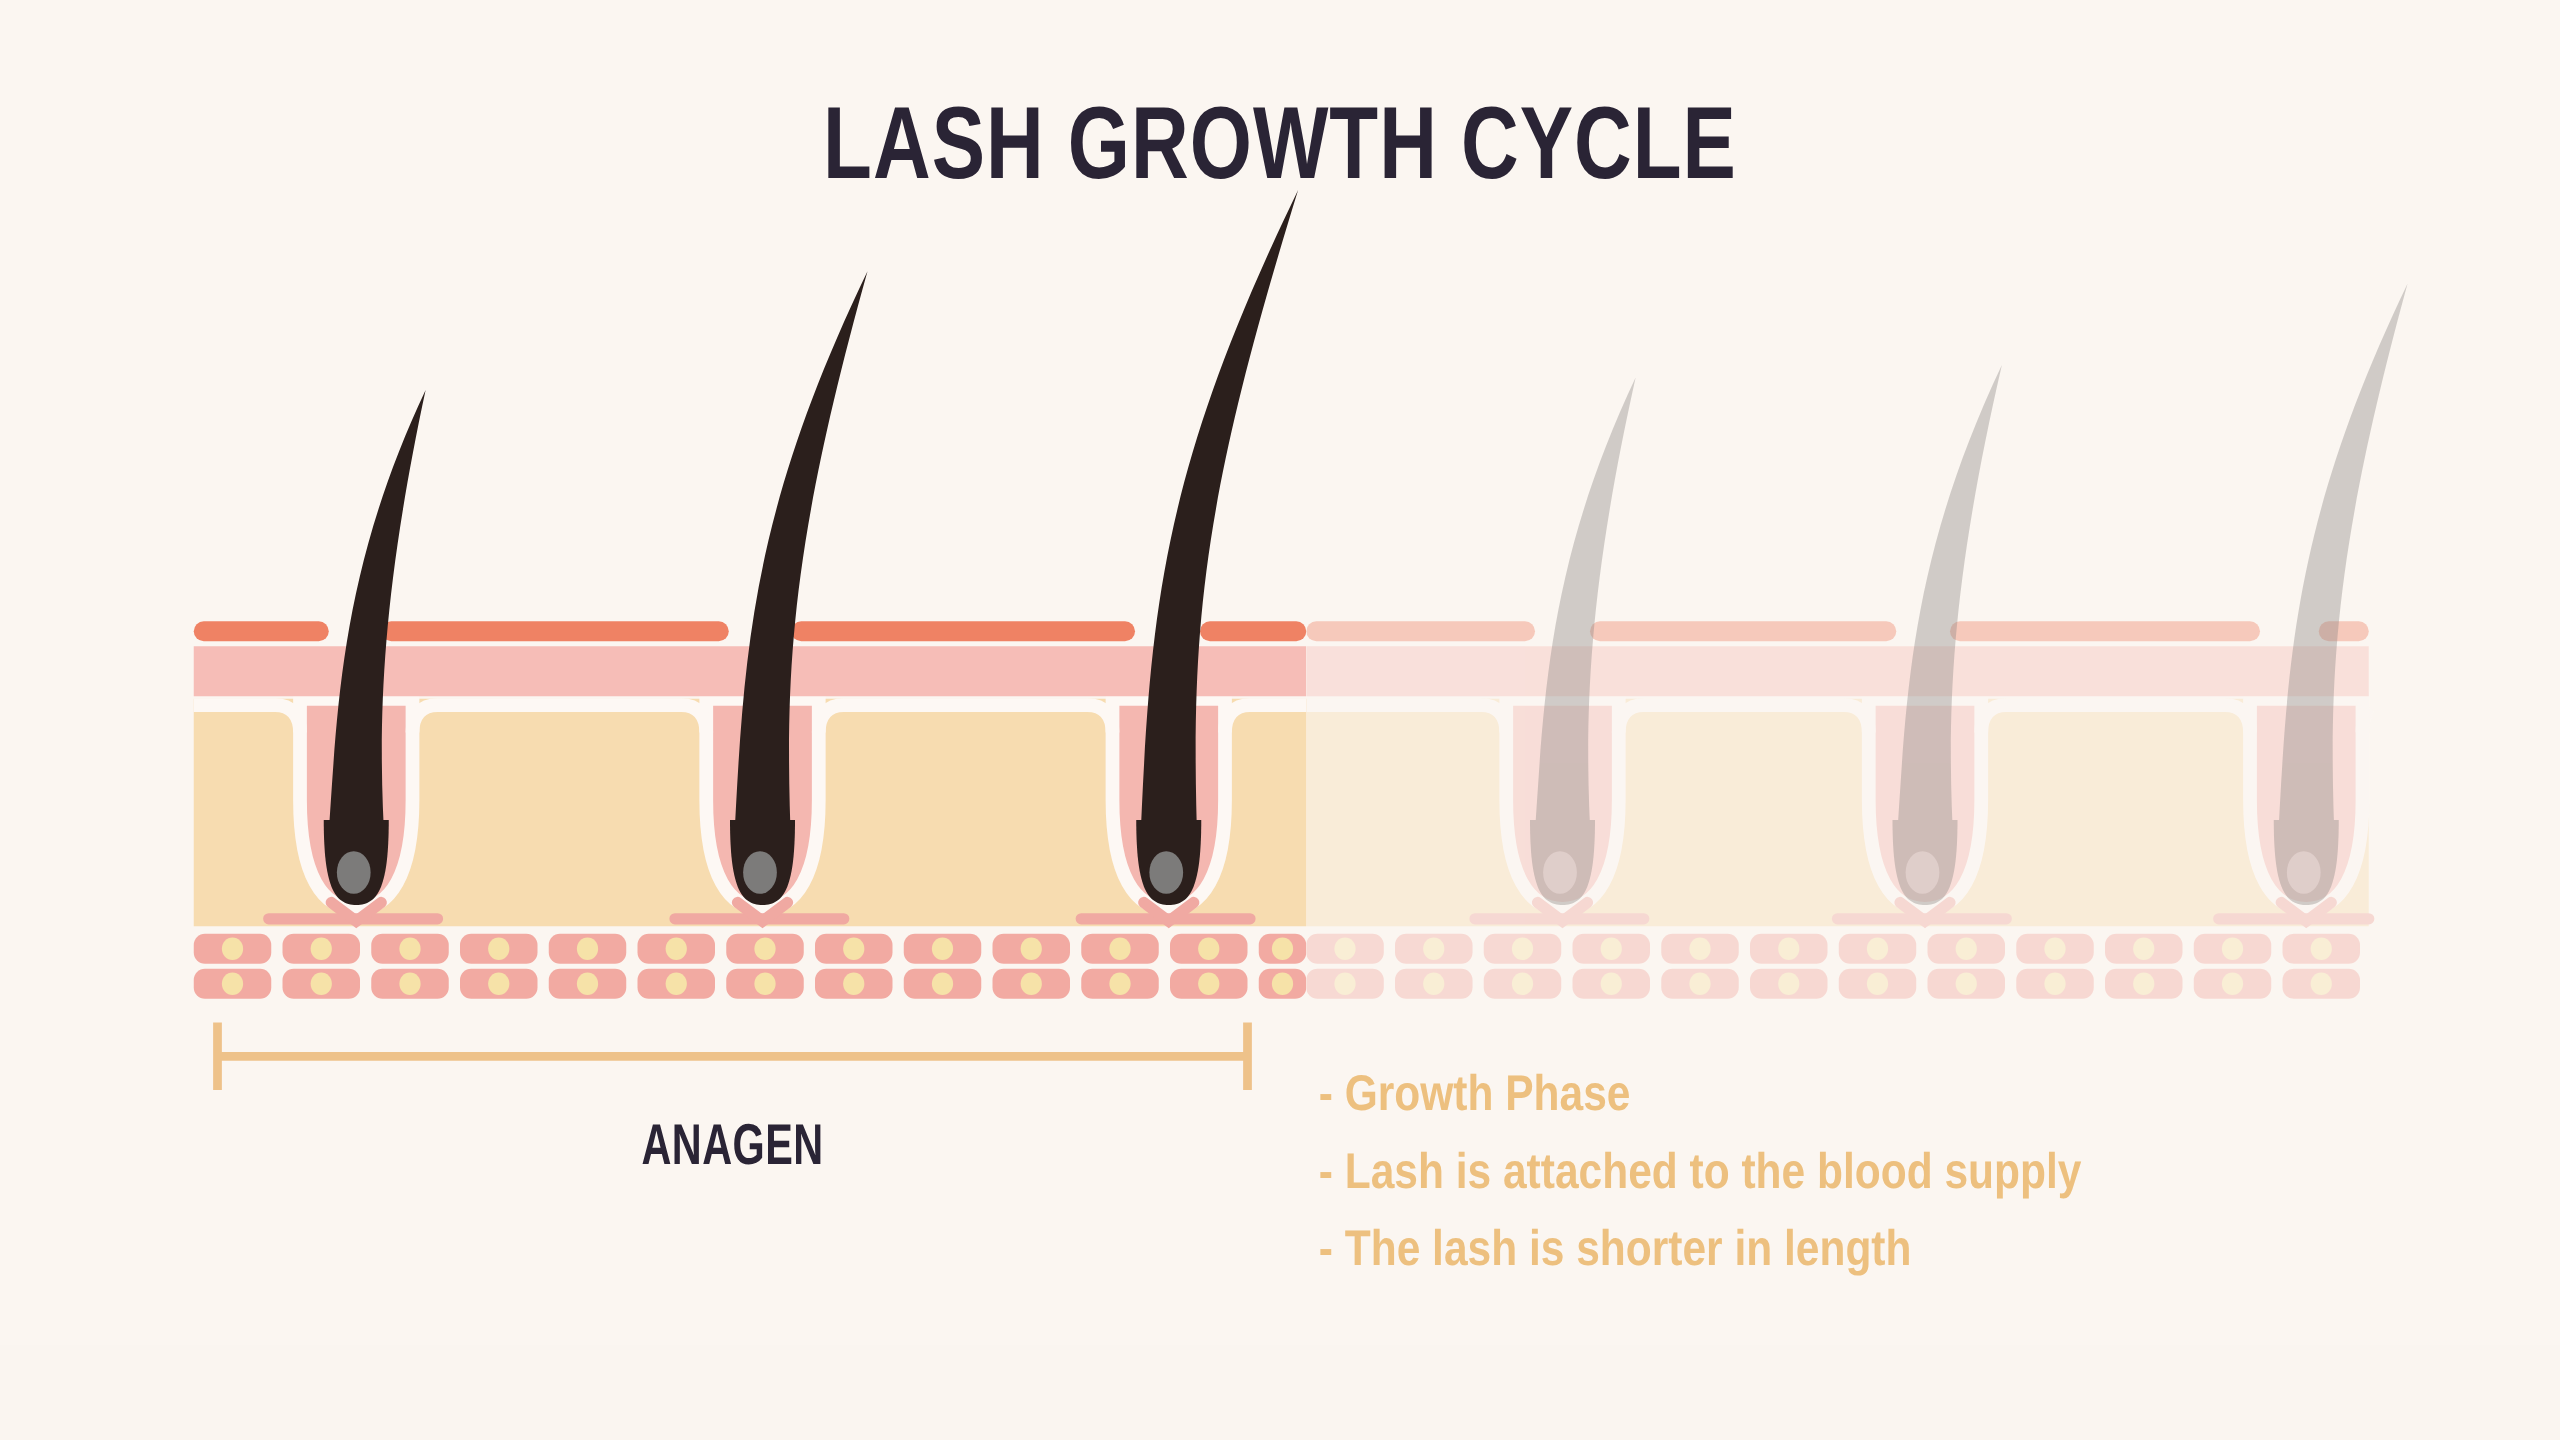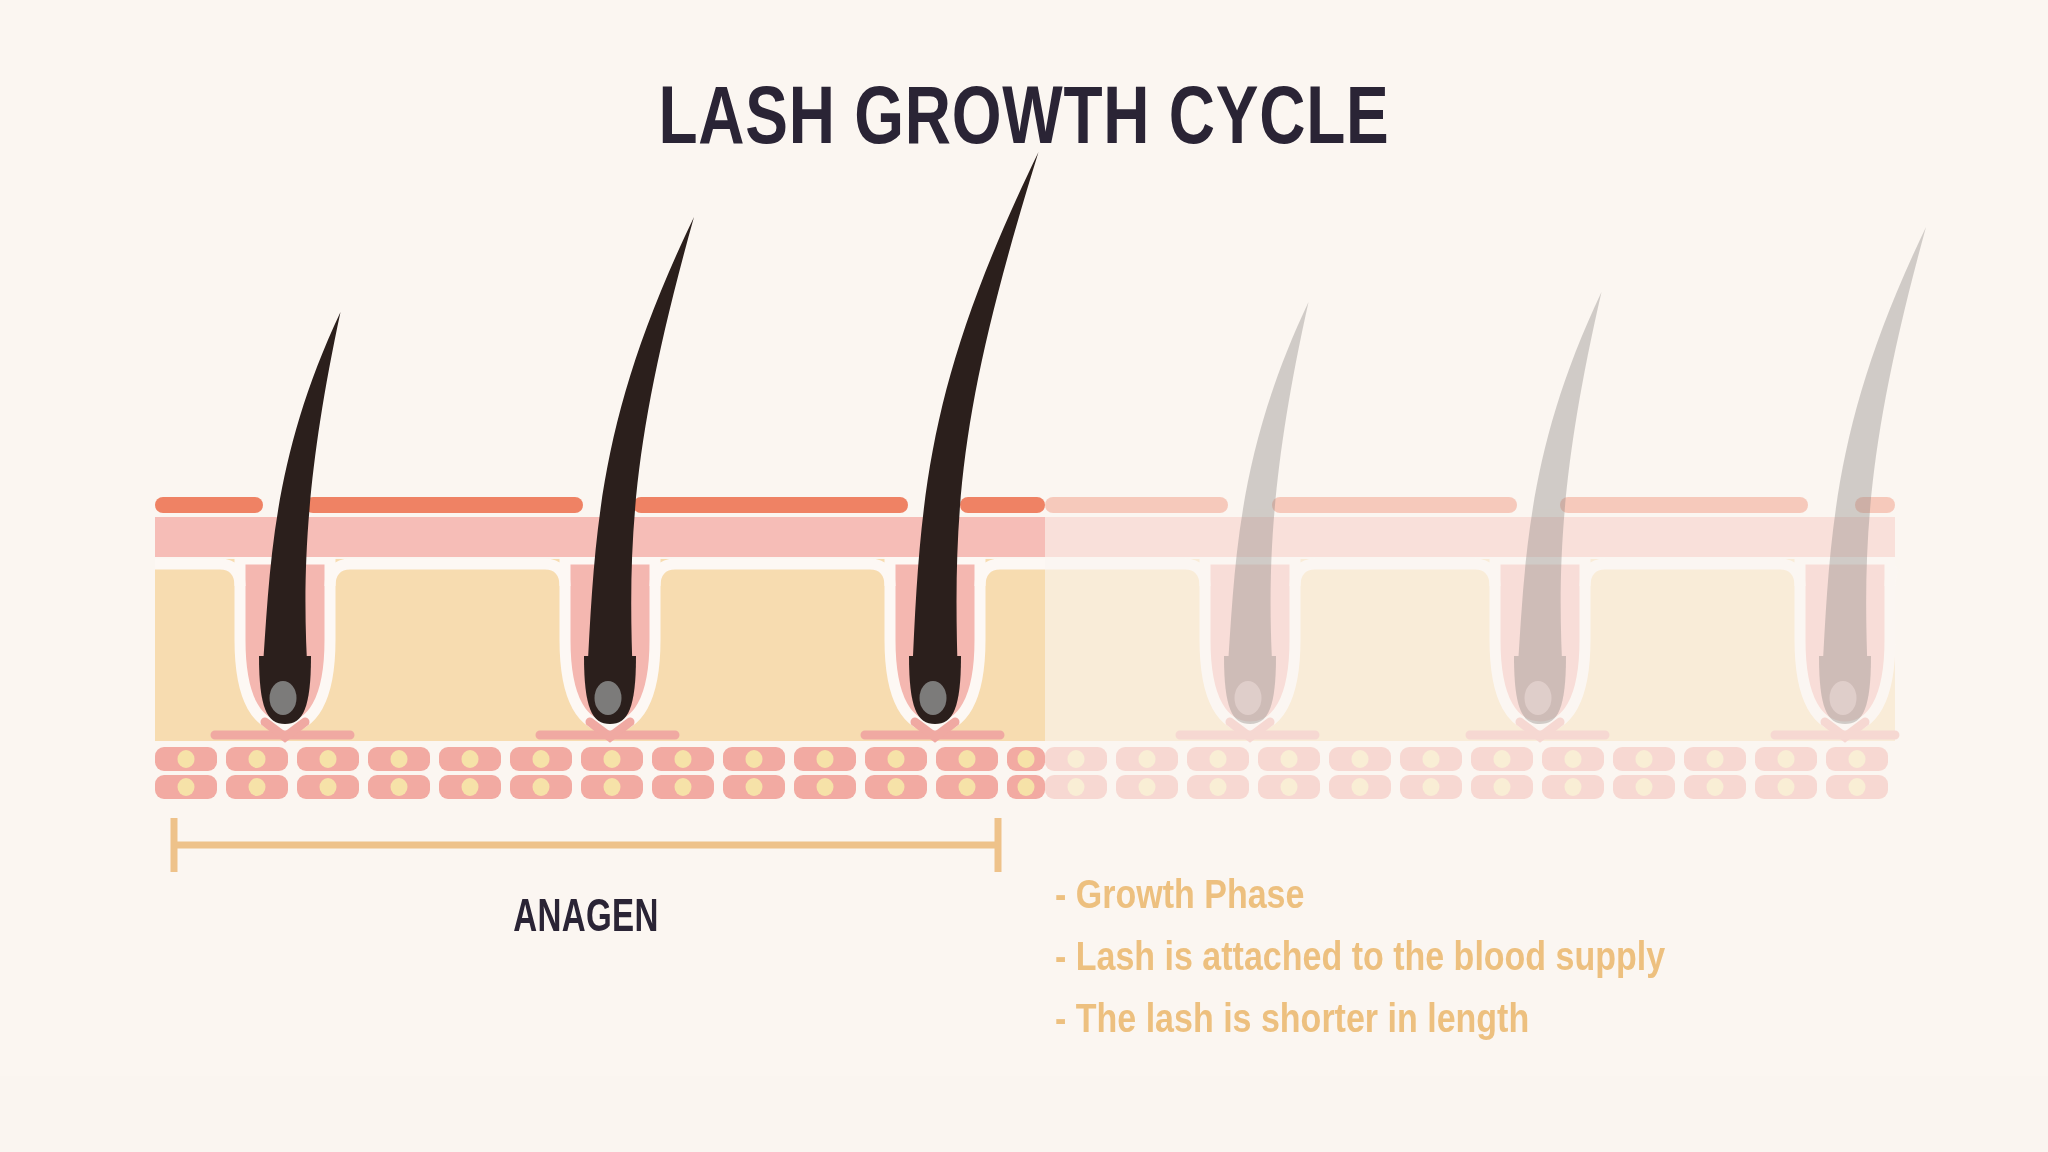--- a/index.html
+++ b/index.html
@@ -48,21 +48,21 @@
     font-size: 46px;
     letter-spacing: 0.5px;
     color: #2a2435;
     transform: scaleX(0.72);
     transform-origin: center top;
     white-space: nowrap;
   }
   #bullets {
     position: absolute;
     left: 1055px;
-    top: 871px;
+    top: 852px;
     width: 960px;
   }
   #bullets .bullet {
     font-family: "Liberation Sans", sans-serif;
     font-weight: 700;
     font-size: 40px;
     color: #edc07f;
     line-height: 1.15;
     margin-bottom: 16px;
     transform: scaleX(0.85);

